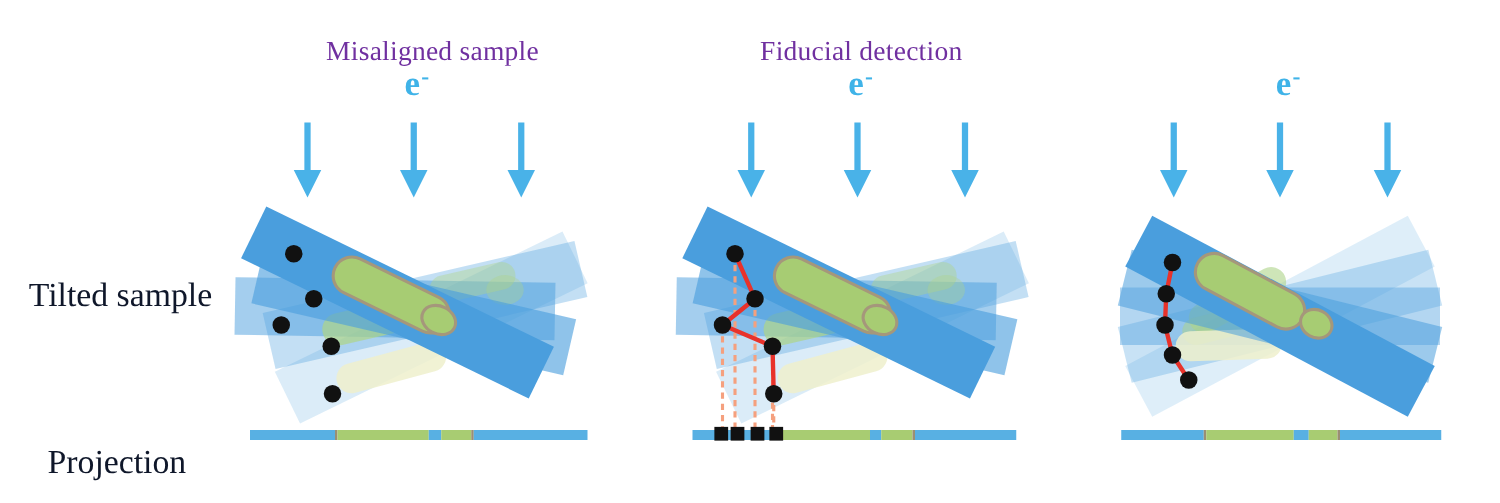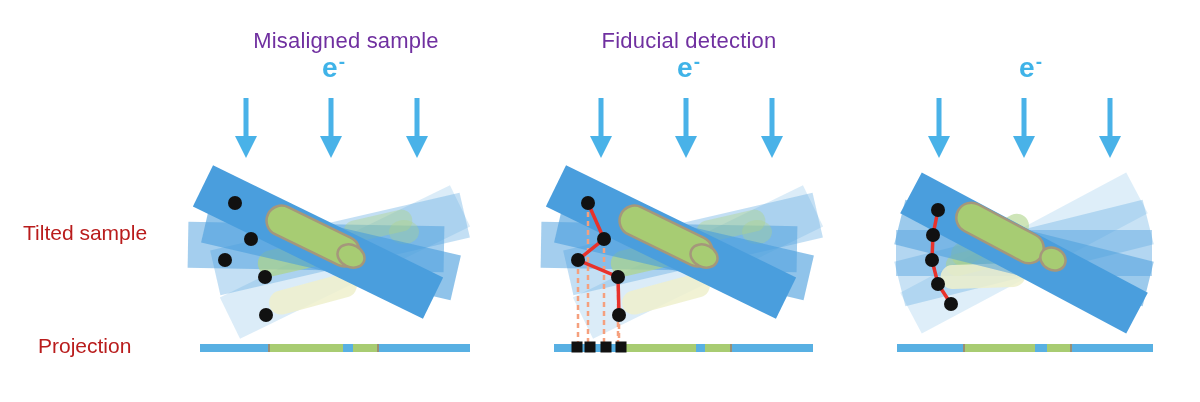--- a/index.html
+++ b/index.html
@@ -1,33 +1,33 @@
 <!DOCTYPE html>
 <html><head>
 <meta charset="utf-8">
 <style>
   html,body{margin:0;padding:0;background:#fff;}
   .canvas{
     position:relative;width:1200px;height:402px;background:#ffffff;
-    overflow:hidden;font-family:Liberation Sans, sans-serif;
+    overflow:hidden;font-family:Liberation Serif, serif;
   }
   .panel-title{
     position:absolute;top:28px;width:300px;text-align:center;
     font-size:22px;color:#7030a0;letter-spacing:0.2px;
   }
   .pt-0{left:196px;} .pt-1{left:539px;} .pt-2{left:880px;}
   .e-label{
     position:absolute;top:54px;width:60px;text-align:center;
     font-size:28px;font-weight:bold;color:#3fb3e8;line-height:1;
   }
   .el-0{left:303px;} .el-1{left:658px;} .el-2{left:1000px;}
   .e-label .sup{font-size:19px;font-weight:bold;position:relative;top:-9px;left:1px;}
-  .side-label{position:absolute;font-size:21px;color:#b91c1c;}
+  .side-label{position:absolute;font-size:27px;color:#0f172a;}
   .side-tilted{left:23px;top:221px;}
-  .side-projection{left:38px;top:334px;}
+  .side-projection{left:38px;top:354px;}
   svg.stage{position:absolute;left:0;top:0;}
 </style>
 </head>
 <body>
 
 <div class="canvas">
 
   <div class="panel-title pt-0">Misaligned sample</div>
   <div class="panel-title pt-1">Fiducial detection</div>
 

